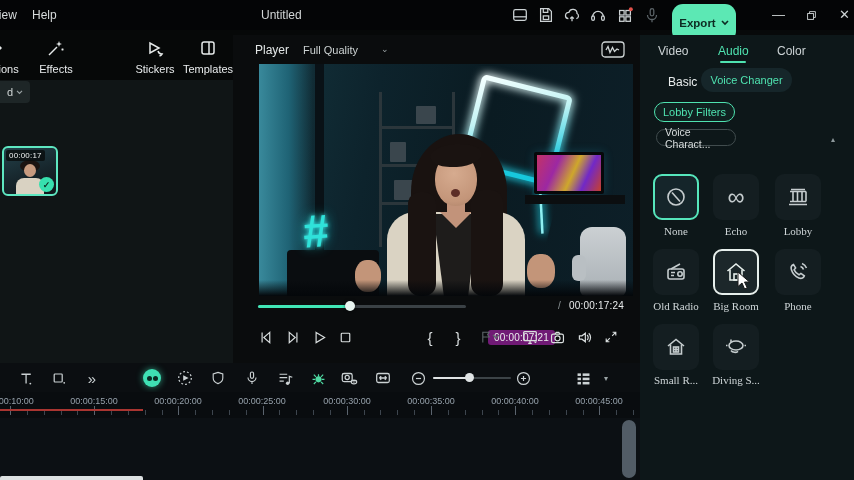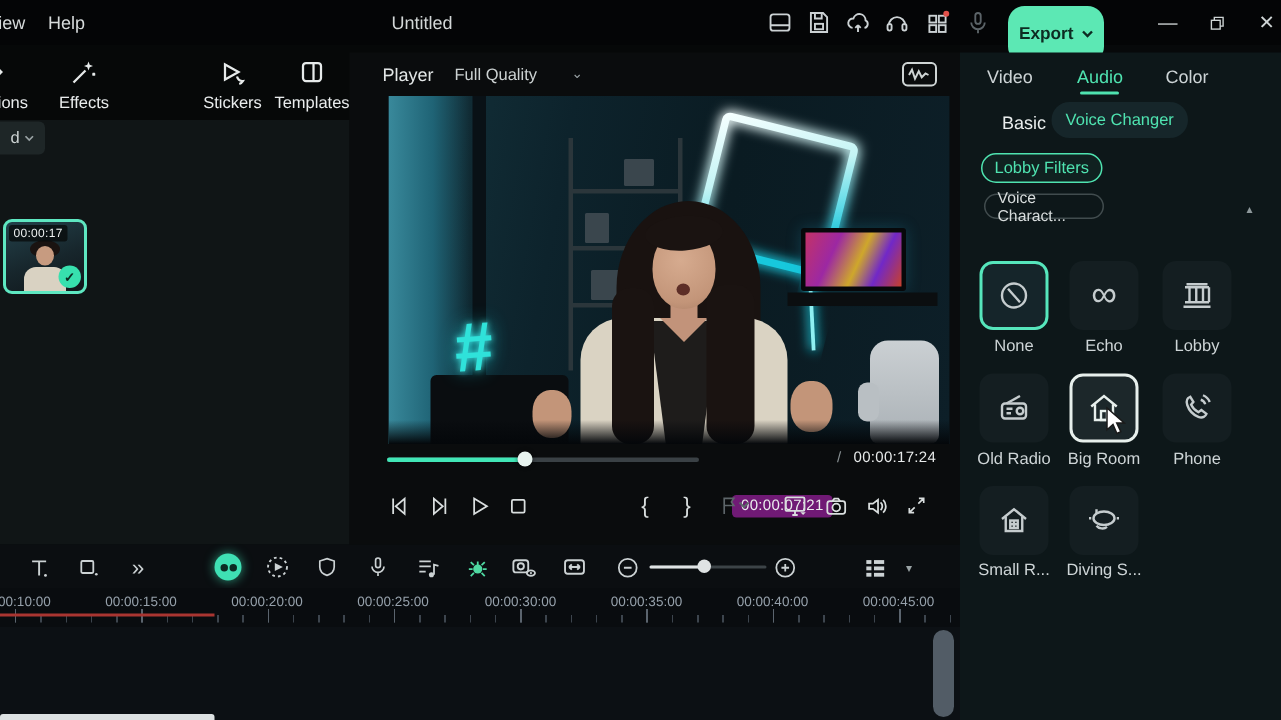--- a/index.html
+++ b/index.html
@@ -112,21 +112,21 @@
     display:flex; align-items:center; justify-content:center; font-size:11px; color:#4fe3b0; }
   .vf-btn { position:absolute; left:14px; top:67px; width:81px; height:20px; border:1.5px solid #4fe3b0; border-radius:10px;
     display:flex; align-items:center; justify-content:center; font-size:11px; color:#4fe3b0; background:rgba(79,227,176,.05); }
   .vc-drop { position:absolute; left:16px; top:94px; width:80px; height:17px; border:1px solid #414c4e; border-radius:9px;
     display:flex; align-items:center; padding-left:8px; font-size:10.5px; color:#d8dddd; }
   .rp-arrow { position:absolute; left:191px; top:100px; font-size:8px; color:#8d989b; }
   .fx-card { position:absolute; width:46px; height:46px; border-radius:9px; background:#141e21;
     display:flex; align-items:center; justify-content:center; color:#c5ccce; }
   .fx-card.selected { border:2px solid #56e6bc; background:#15252a; }
   .fx-card.hover { border:2px solid #e7efec; background:#1c272a; }
-  .fx-label { position:absolute; width:80px; text-align:center; font-size:11px; color:#ced5d7; white-space:nowrap; overflow:hidden; }
+  .fx-label { position:absolute; width:80px; text-align:center; font-size:11px; color:#ced5d7; white-space:nowrap; overflow:hidden;font-family:Liberation Serif, serif; }
   .echo-glyph { font-size:24px; color:#c5ccce; line-height:1; }
   .cursor { position:absolute; left:97px; top:236px; pointer-events:none; }
 
   
   .tl-toolbar { position:absolute; left:0; top:363px; width:640px; height:29px; background:#0b0e11; }
   .tt { position:absolute; top:5px; width:20px; height:20px; display:flex; align-items:center; justify-content:center; }
   .tool-glyph { font-size:13px; color:#ccd2d4; }
   .ai-mask { width:18px; height:18px; border-radius:50%; background:#3fe0b4; box-shadow:0 0 7px rgba(63,224,180,.65);
     display:flex; align-items:center; justify-content:center; gap:1px; }
   .ai-mask i { width:5px; height:5px; border-radius:50%; background:#0c2b24; }

